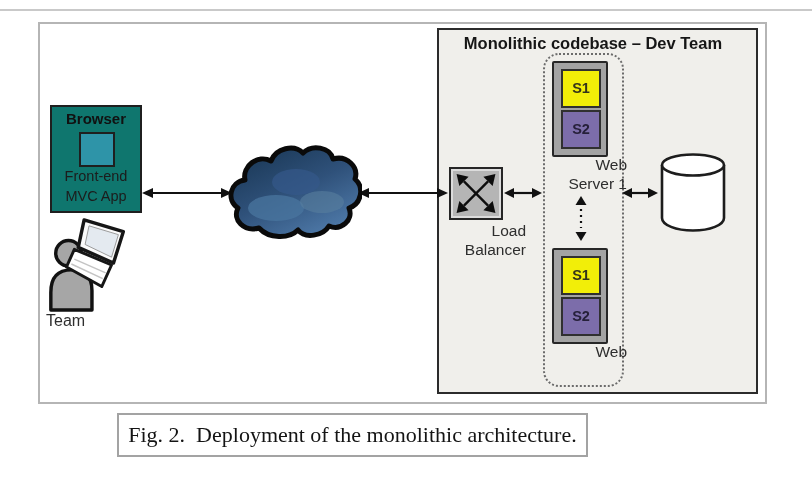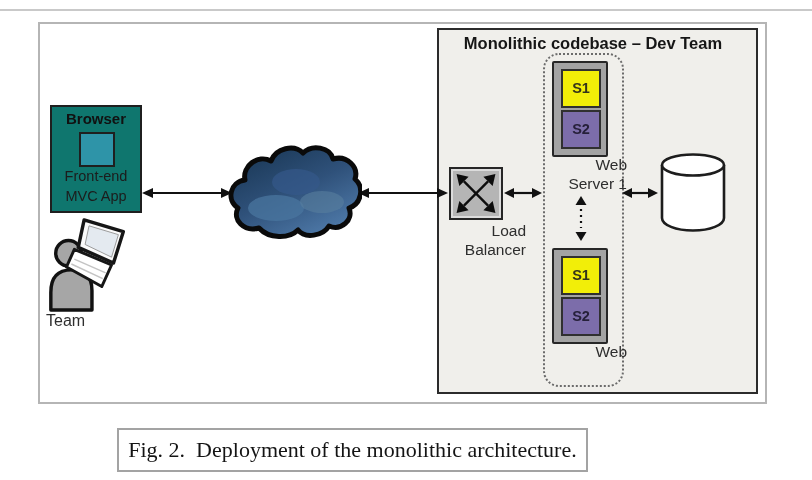--- a/index.html
+++ b/index.html
@@ -25,21 +25,21 @@
   #monolith-title{left:437px;top:34px;width:312px;text-align:center;font-weight:bold;font-size:16.5px;color:#161616;}
 
   #scale-group{left:543px;top:53px;width:77px;height:330px;border:2px dotted #6b6b6b;border-radius:16px;}
 
   .server-box{width:52px;height:92px;background:#a3a3a3;border:2px solid #272727;border-radius:2px;}
   .svc{left:7px;width:36px;height:35px;border:2px solid #303030;text-align:center;font-weight:bold;font-size:14.5px;color:#33331a;line-height:35px;}
   .svc2{color:#26203a;}
 
   #load-balancer-box{left:449px;top:167px;width:50px;height:49px;background:#b5b5b5;border:2px solid #262626;box-shadow:inset 0 0 0 2px #dcdcdc;}
 
-  #caption-box{left:117px;top:428px;width:467px;height:40px;border:2px solid #a3a3a3;background:#ffffff;
+  #caption-box{left:117px;top:413px;width:467px;height:40px;border:2px solid #a3a3a3;background:#ffffff;
     display:flex;align-items:center;justify-content:center;}
   #caption-text{font-family:"Liberation Serif",serif;font-size:22px;color:#141414;white-space:pre;}
 
   svg{display:block;}
 </style>
 </head>
 <body>
 
 <div id="stage">
 

